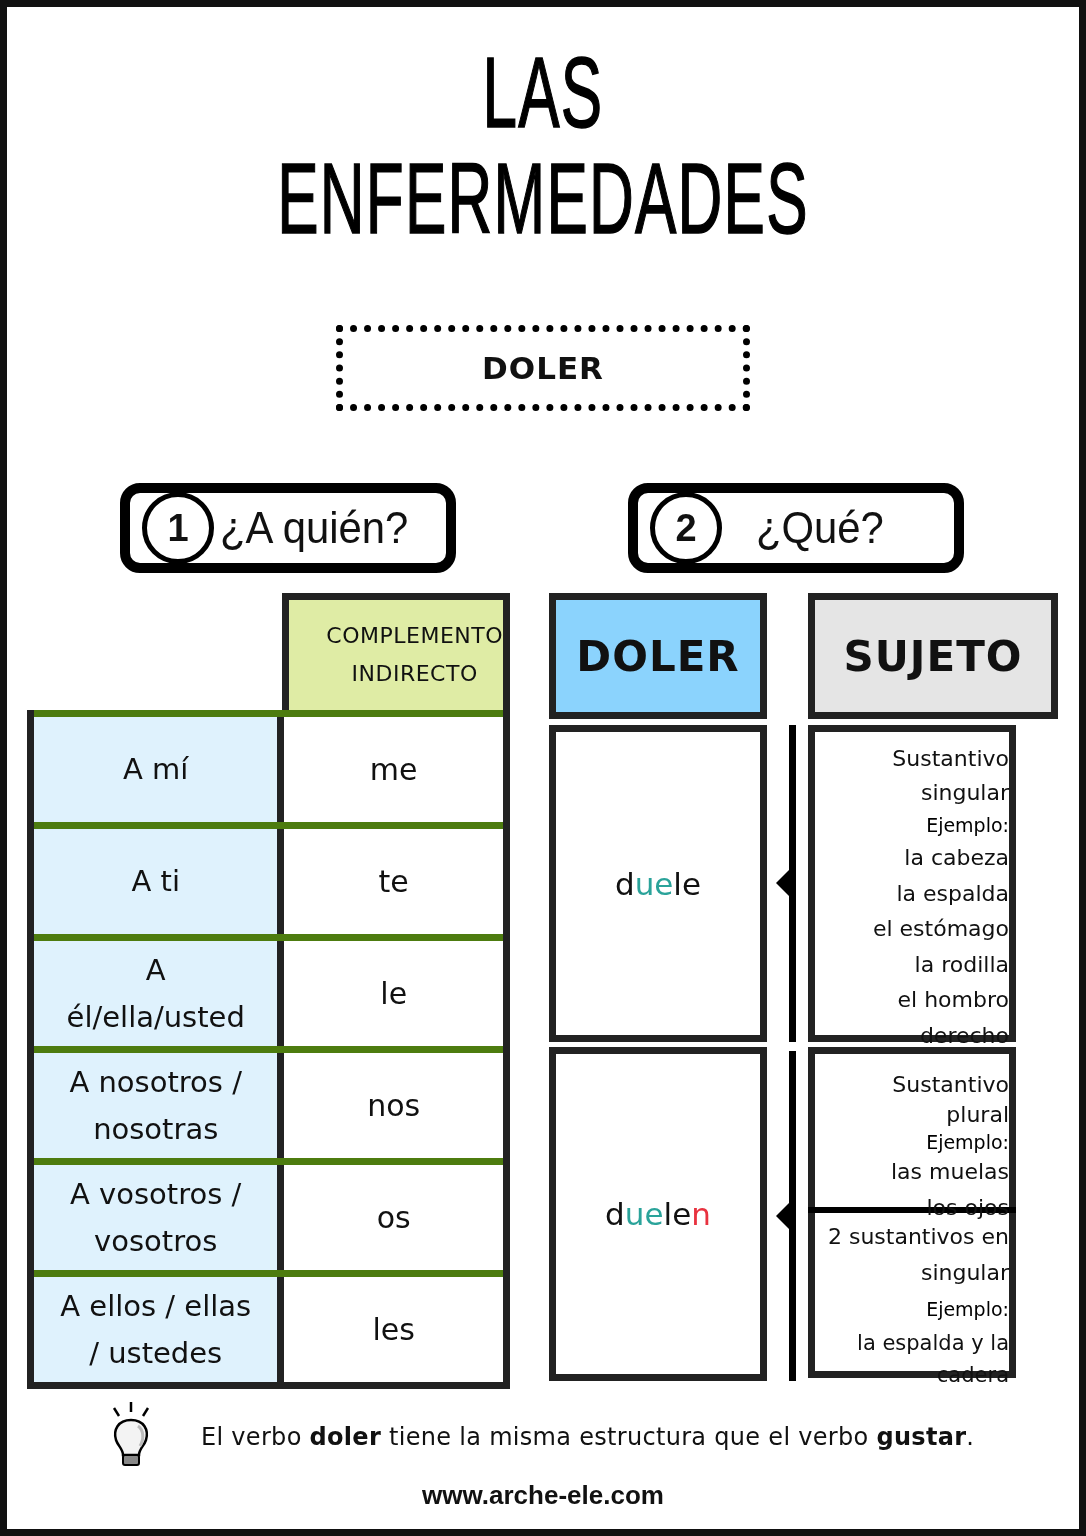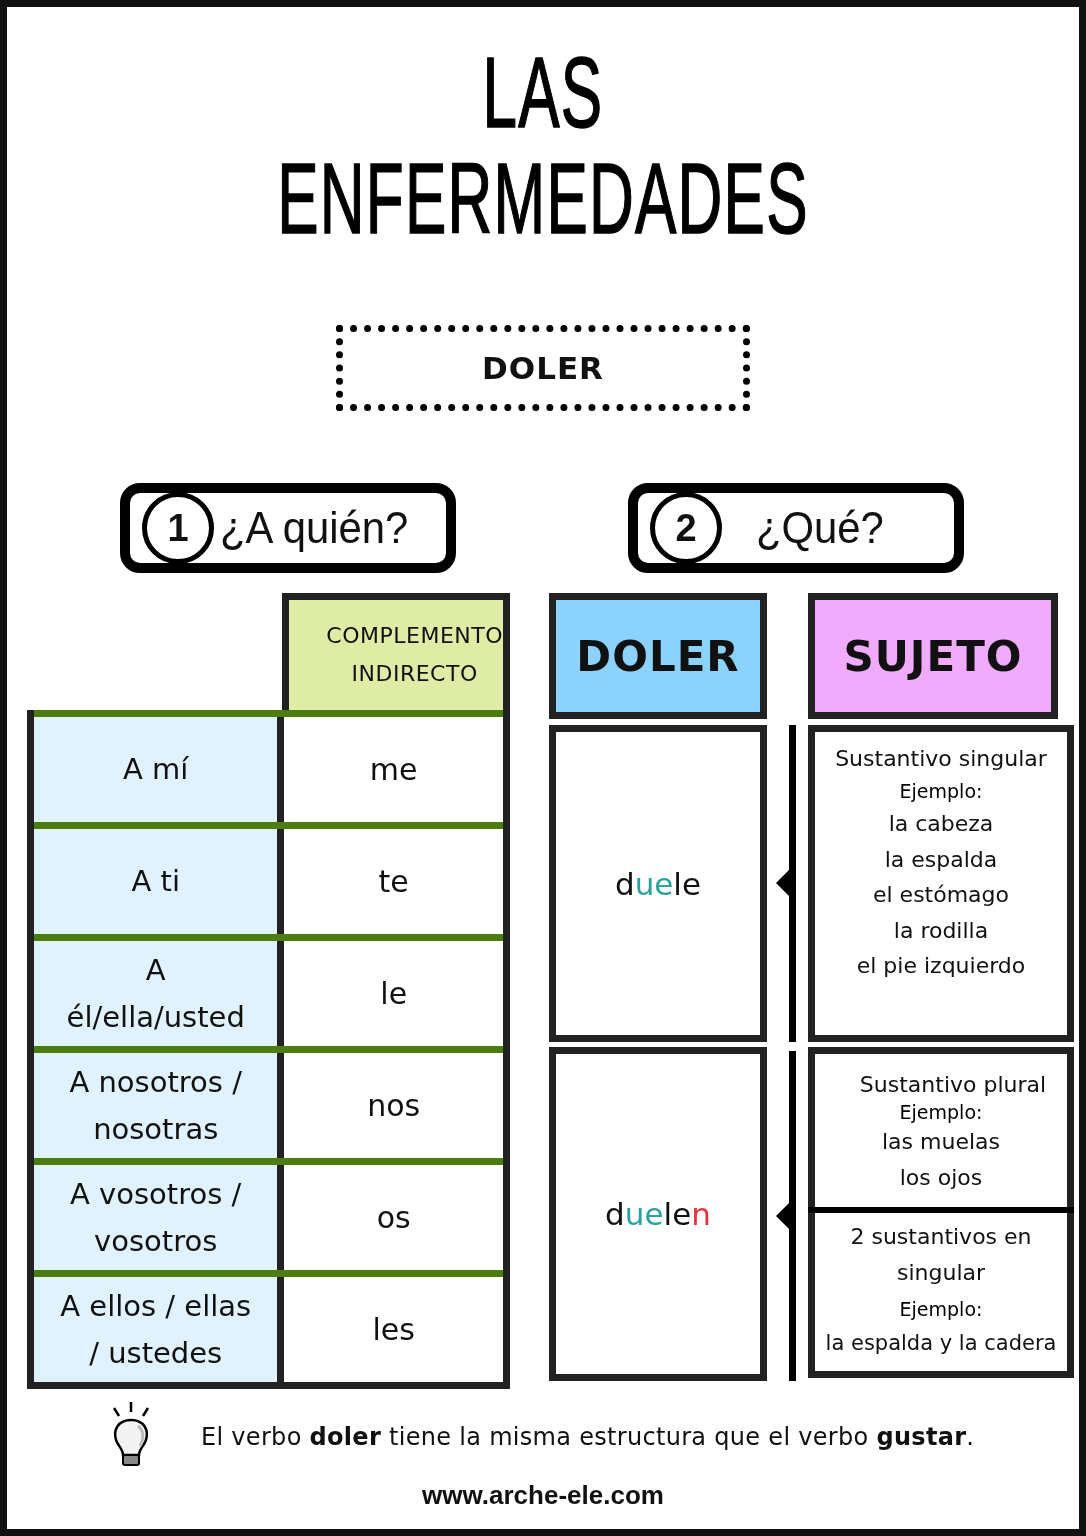--- a/index.html
+++ b/index.html
@@ -82,22 +82,22 @@
     .red { color: #e8323f; }
     .bracket {
       position: absolute; left: 789px; width: 7px; background: #000;
     }
     .arrow {
       position: absolute; width: 0; height: 0;
       border-top: 14px solid transparent; border-bottom: 14px solid transparent;
       border-right: 14px solid #000;
     }
     .subj-cell {
-      position: absolute; left: 808px; width: 266px; border: 7px solid #222; background: #fff;
-      text-align: center; font-size: 22px;
+      position: absolute; left: 808px; width: 208px; border: 7px solid #222; background: #fff;
+      text-align: right; font-size: 22px;
     }
     .subj-cell .head { font-size: 22px; line-height: 34px; }
     .subj-cell .ej { color: #000000; font-size: 19px; line-height: 30px; }
     .subj-cell .item { font-size: 22px; line-height: 35.5px; }
     .subj-divider { height: 6px; background: #000; margin: 0 -7px; }
 
     
     .tip {
       position: absolute; left: 108px; top: 1400px; display: flex; align-items: center; gap: 33px;
     }
@@ -189,34 +189,35 @@
         <div>
           <div>A ellos / ellas</div>
           <div>/ ustedes</div>
         </div>
       </div>
     <div class="pron">les</div>
   </div>
 </div>
 
 <div class="hdr-box" style="left:549px; width:218px; background:#8bd3fd;">DOLER</div>
-<div class="hdr-box" style="left:808px; width:250px; background:#f0abfc;">SUJETO</div>
+<div class="hdr-box" style="left:808px; width:250px; background:#e5e5e5;">SUJETO</div>
 
 <div class="verb-cell" style="top:725px; height:317px;">
   <span><span>d</span><span class="teal">ue</span><span>le</span><span class="red"></span></span>
 </div>
 <div class="bracket" style="top:725px; height:317px;"></div>
 <div class="arrow" style="left:776px; top:869px;"></div>
 <div class="subj-cell" style="top:725px; height:317px; padding-top:10px;">
   <div class="head">Sustantivo singular</div>
   <div class="ej">Ejemplo:</div>
   <div class="item">la cabeza</div>
   <div class="item">la espalda</div>
   <div class="item">el estómago</div>
   <div class="item">la rodilla</div>
+  <div class="item">el hombro derecho</div>
   <div class="item">el pie izquierdo</div>
 </div>
 
 <div class="verb-cell" style="top:1047px; height:334px;">
   <span><span>d</span><span class="teal">ue</span><span>le</span><span class="red">n</span></span>
 </div>
 <div class="bracket" style="top:1051px; height:330px;"></div>
 <div class="arrow" style="left:776px; top:1202px;"></div>
 <div class="subj-cell" style="top:1047px; height:331px;">
   <div style="height:153px; padding-top:16px;">

